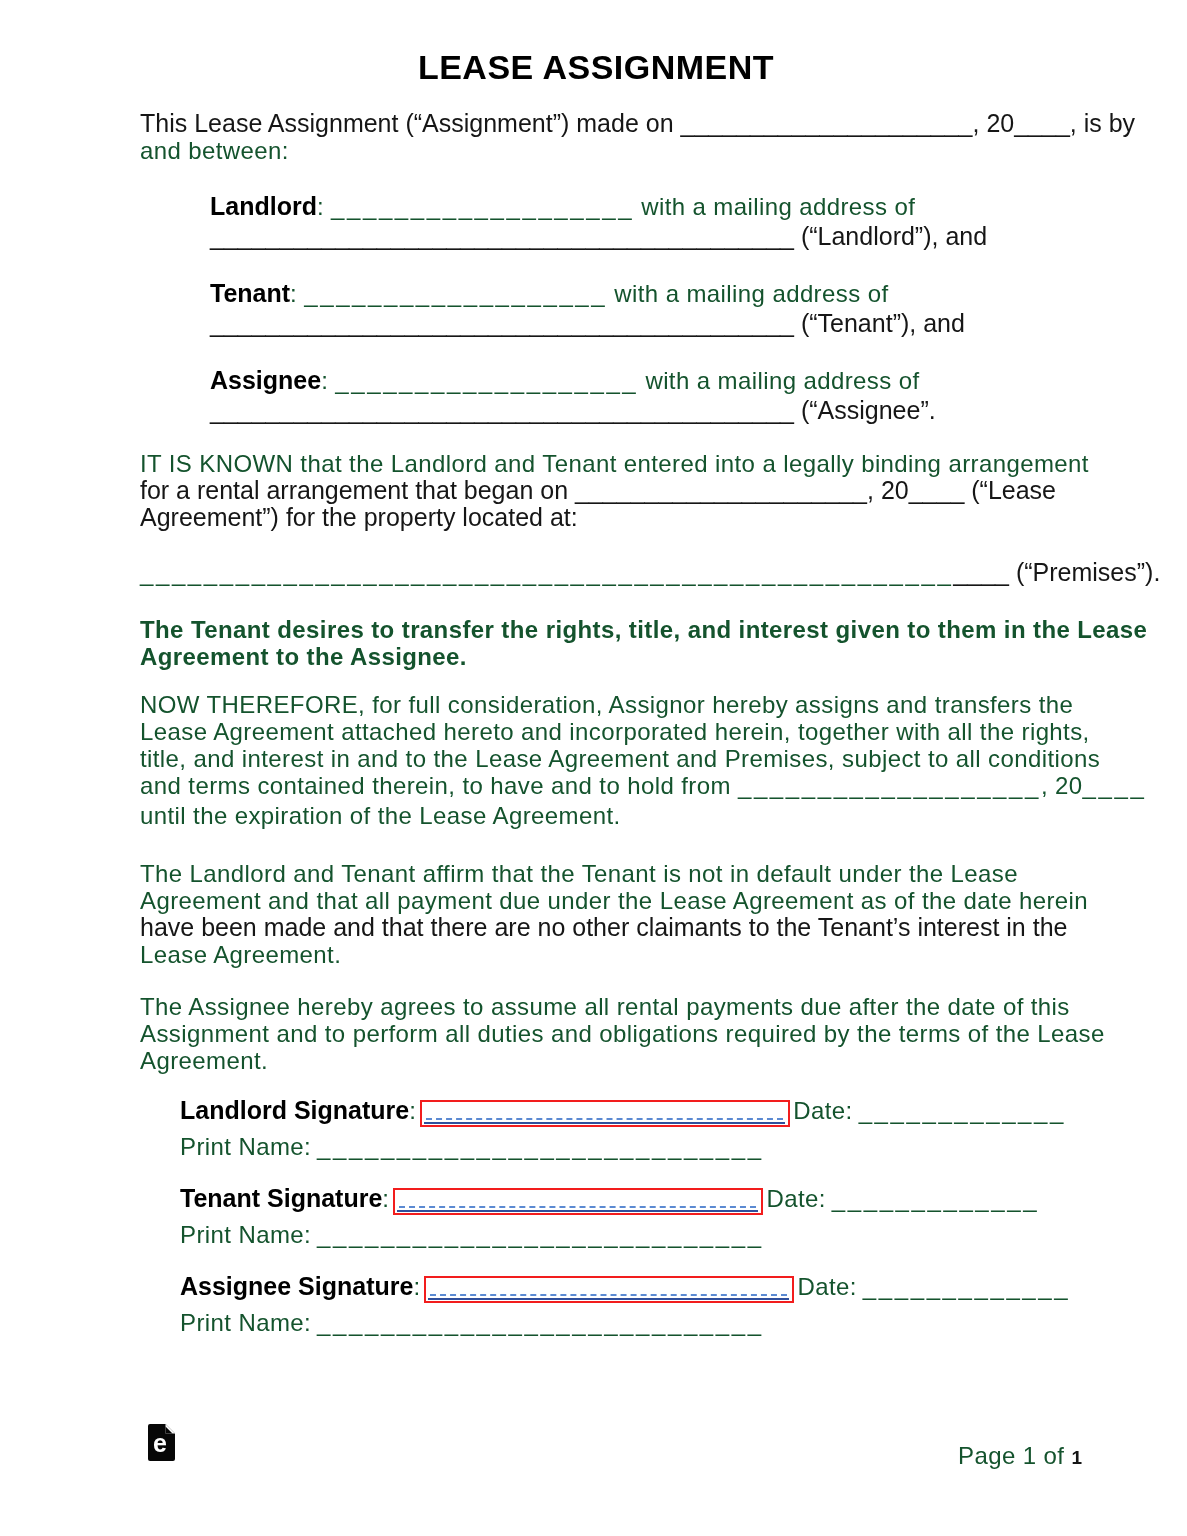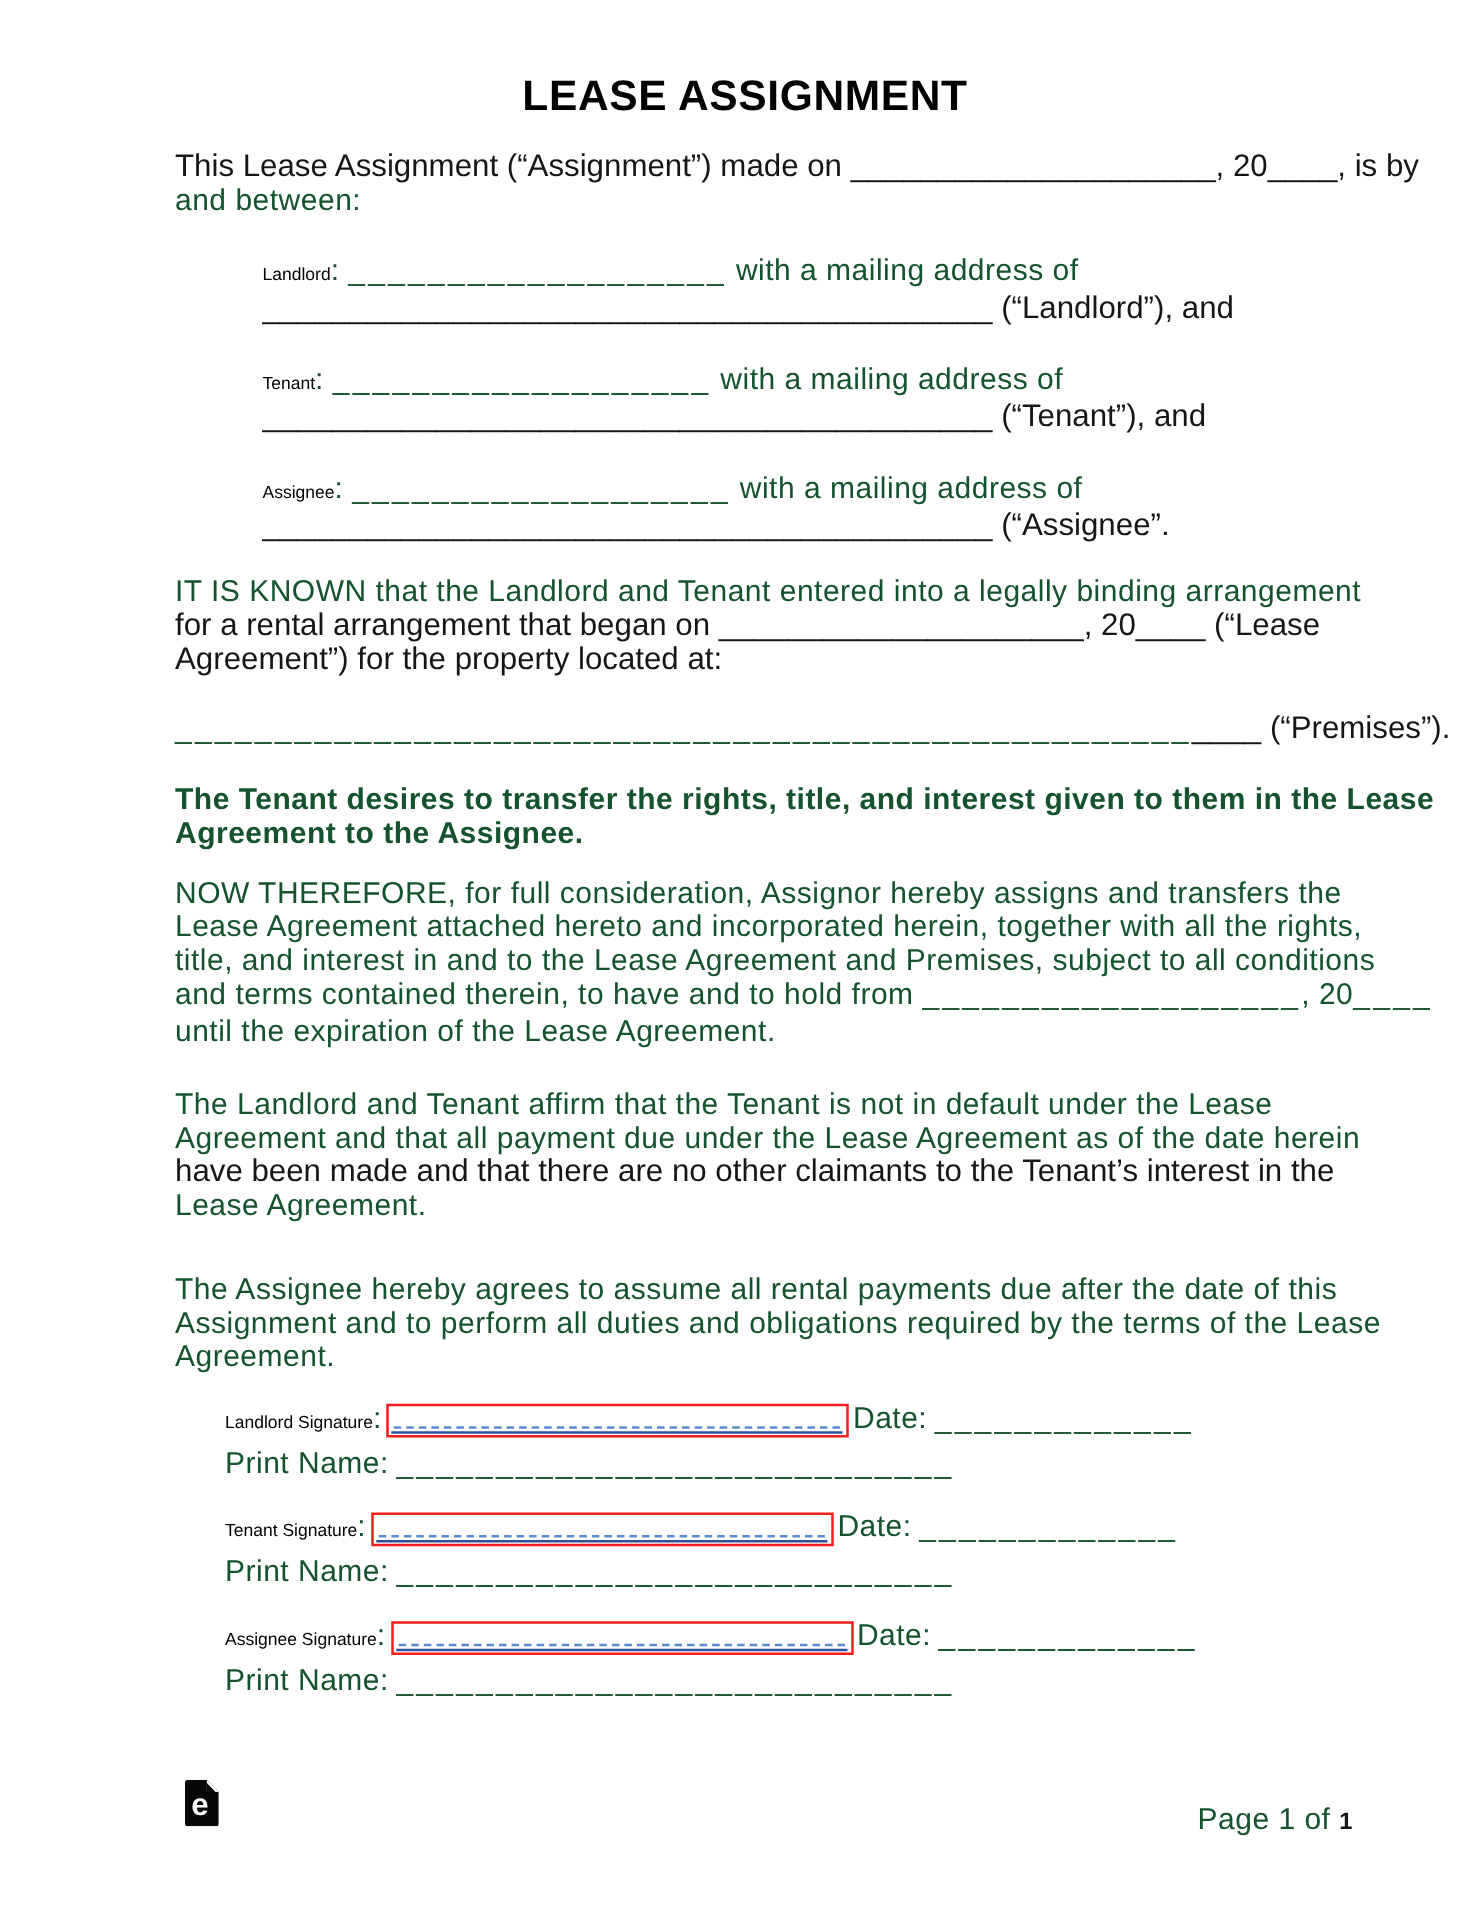--- a/index.html
+++ b/index.html
@@ -3,41 +3,41 @@
 <meta charset="utf-8">
 <style>
   * { margin:0; padding:0; box-sizing:border-box; }
   html,body { background:#ffffff; }
   body {
     width:1187px; height:1536px; position:relative;
     font-family:"Liberation Sans", sans-serif;
     color:#161616;
   }
   .content {
-    position:absolute; left:140px; top:10px; width:912px; padding-top:47px;
+    position:absolute; left:140px; top:0; width:912px; padding-top:47px;
   }
   .doc-title {
     text-align:center; font-size:34px; font-weight:bold; color:#000;
     line-height:40px; letter-spacing:0.5px;
   }
   .line { line-height:27px; white-space:nowrap; }
   .thin { font-size:24px; letter-spacing:0.4px; color:#14532d; }
   .arial { font-size:25px; letter-spacing:0; color:#161616; }
-  .bold  { font-size:14px; font-weight:normal; color:#000; }
+  .bold  { font-size:25px; font-weight:bold; color:#000; }
   .blank { letter-spacing:2.6px; }
   .para-intro { margin-top:23px; }
   .parties { margin-top:29px; padding-left:70px; }
   .party-block { margin-bottom:27px; }
   .party-block:last-child { margin-bottom:0; }
   .para-known { margin-top:23px; }
   .premises-line { margin-top:28px; }
   .para-desires { margin-top:27px;font-weight:bold; }
   .para-therefore { margin-top:21px; }
   .para-affirm { margin-top:31px; }
-  .para-agrees { margin-top:40px; }
+  .para-agrees { margin-top:25px; }
   .sig-block { margin-top:19px;margin-left:40px; }
   .sig-block.first { margin-top:20px; }
   .sig-row { line-height:32px; white-space:nowrap; }
   .print-row { line-height:27px; margin-top:3px; white-space:nowrap; }
   .sigbox {
     display:inline-block; position:relative; width:370px; height:27px;
     border:2px solid #f21d1d; vertical-align:middle; margin:0 3px 2px 4px;
     background:#ffffff;
   }
   .sigbox .dash {

